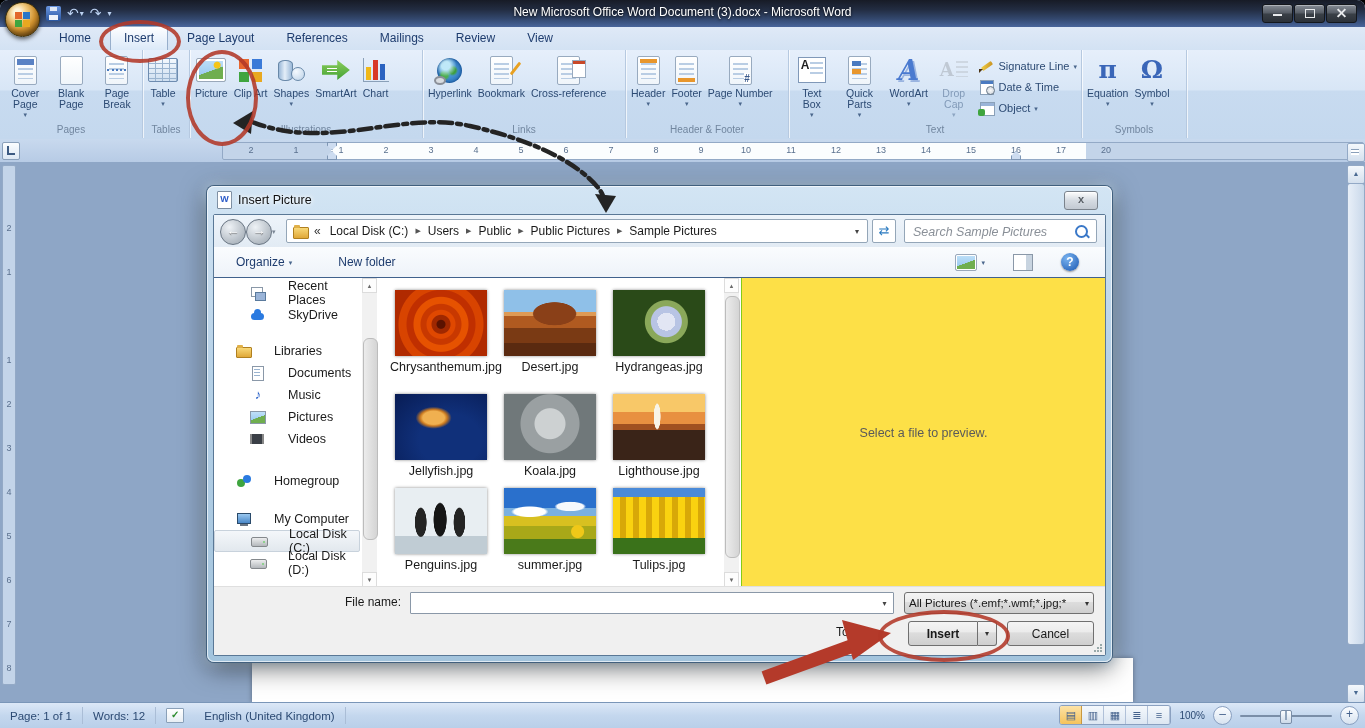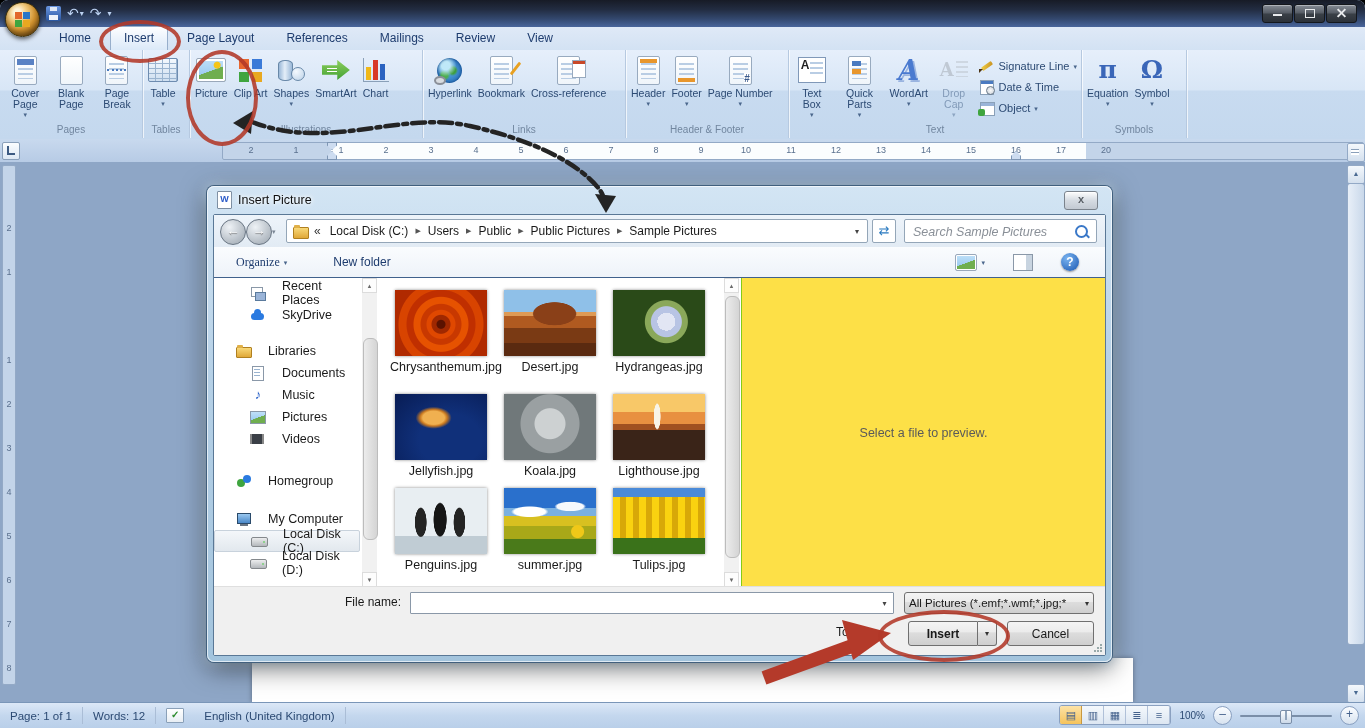--- a/index.html
+++ b/index.html
@@ -198,31 +198,31 @@
     border-radius:2px;box-sizing:border-box;}
   #searchbox input{position:absolute;left:6px;top:2px;width:150px;height:18px;border:none;outline:none;
     font-family:"Liberation Sans",sans-serif;font-size:12.5px;}
   #searchbox input::placeholder{font-style:italic;color:#8a9098;}
   #mag{position:absolute;right:8px;top:5px;width:9px;height:9px;border:2px solid #3a78c8;border-radius:50%;}
   #mag::after{content:"";position:absolute;left:8px;top:8px;width:5px;height:2px;background:#3a78c8;transform:rotate(45deg);}
   
   #dtoolbar{position:absolute;left:0;right:0;top:32px;height:30px;background:linear-gradient(#fafcfe,#eef3f9);
     border-bottom:1px solid #40618c;display:flex;align-items:center;font-size:12px;color:#1e3c6e;}
   .dtb{display:flex;align-items:center;gap:4px;padding:3px 8px;border-radius:3px;}
-  #org{margin-left:14px;font-family:Liberation Serif, serif;} #newf{margin-left:30px;}
+  #org{margin-left:14px;} #newf{margin-left:30px;}
   #dtbright{margin-left:auto;display:flex;align-items:center;gap:12px;padding-right:18px;}
   #viewsicon{width:20px;height:15px;border:1px solid #9aa8ba;border-radius:2px;box-shadow:inset 0 0 0 1px #fff;
     background:linear-gradient(160deg,transparent 0 52%,#6fae4f 53% 100%),linear-gradient(#bfe0f8,#8fc4ee);}
   #paneicon{width:18px;height:15px;background:#fff;border:1px solid #8a98a8;box-shadow:inset -6px 0 0 #c8d4e0;}
   #helpicon{width:18px;height:18px;border-radius:50%;background:radial-gradient(circle at 35% 30%,#7ab4f0,#1a56b0);
     color:#fff;font-weight:bold;font-size:12px;text-align:center;line-height:18px;box-shadow:0 1px 2px rgba(0,0,0,.4);}
   
   #dmain{position:absolute;left:0;right:0;top:63px;bottom:68px;background:#fff;}
   #sidebar{position:absolute;left:0;top:0;bottom:0;width:148px;padding-top:4px;box-sizing:border-box;}
-  .sbitem{display:flex;align-items:center;gap:16px;height:22px;font-size:12.5px;color:#1a1a1a;padding-left:22px;}
+  .sbitem{display:flex;align-items:center;gap:22px;height:22px;font-size:12.5px;color:#1a1a1a;padding-left:22px;}
   .sbitem.child{padding-left:36px;}
   .sbitem.sel{background:linear-gradient(#f4f7fa,#e2e8ee);border:1px solid #c8d2dc;border-radius:2px;
     margin-right:2px;height:20px;}
   .gap14{margin-top:14px;} .gap20{margin-top:20px;} .gap16{margin-top:16px;}
   .si{width:16px;height:16px;position:relative;flex:0 0 16px;}
   .si-recent::before{content:"";position:absolute;left:1px;top:2px;width:10px;height:8px;background:#fff;border:1px solid #8a98a8;}
   .si-recent::after{content:"";position:absolute;left:5px;top:7px;width:9px;height:7px;background:#9ab4d8;border:1px solid #5a7a9c;}
   .si-sky::before{content:"";position:absolute;left:1px;top:6px;width:13px;height:7px;background:#2a7ae0;border-radius:4px;}
   .si-sky::after{content:"";position:absolute;left:4px;top:2px;width:7px;height:7px;background:#2a7ae0;border-radius:50%;}
   .si-lib::before{content:"";position:absolute;left:0;top:4px;width:14px;height:9px;background:linear-gradient(#f8d878,#e0a838);
@@ -312,20 +312,21 @@
           <span class="qglyph">↶</span>
           <span class="qcaret">▾</span>
         </span>
       <span class="qbtn">
           <span class="qglyph">↷</span>
         </span>
       <span class="qbtn">
           <span class="qcaret">▾</span>
         </span>
     </div>
+    <div id="wtitle">New Microsoft Office Word Document (3).docx - Microsoft Word</div>
     <div id="wbtns">
       <div class="wbtn">
           <span class="bar"></span>
         </div>
       <div class="wbtn">
           <span class="box"></span>
         </div>
       <div class="wbtn">
           <span class="x1"></span>
           <span class="x2"></span>

